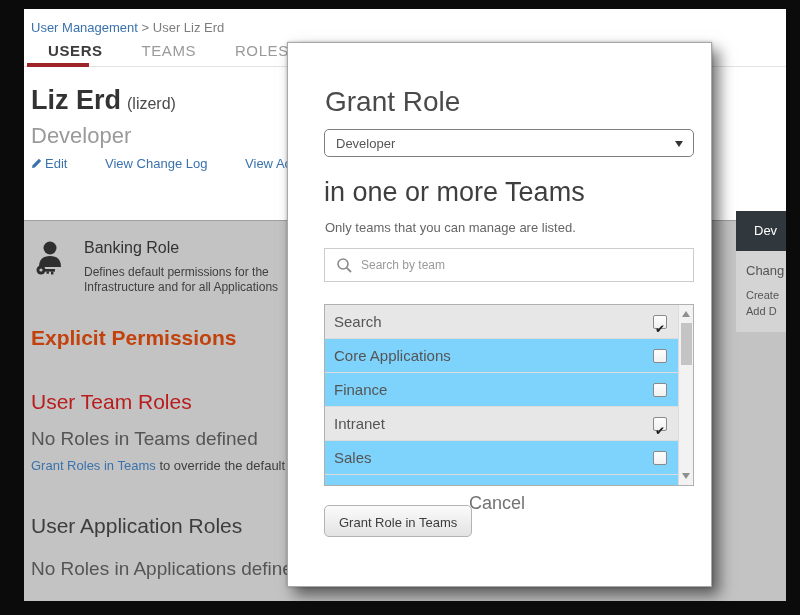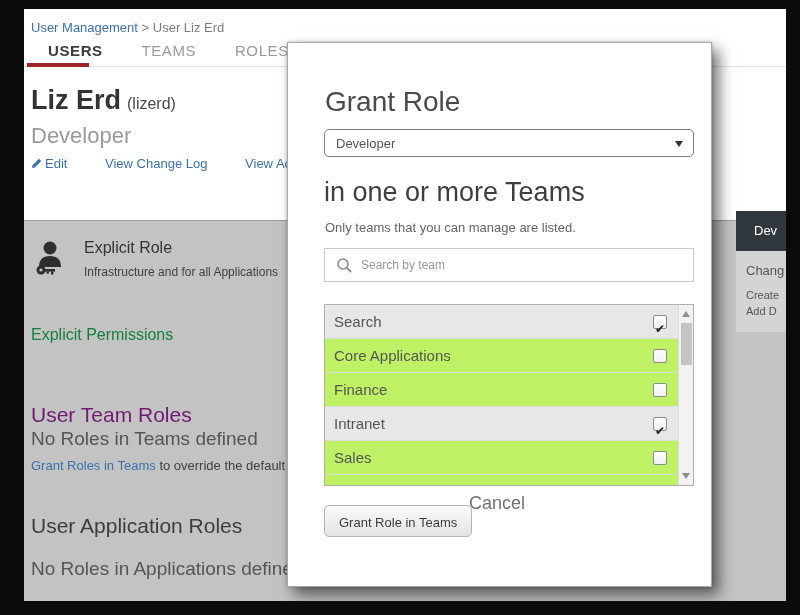--- a/index.html
+++ b/index.html
@@ -35,22 +35,22 @@
   .user-name .uid { font-size:16px; font-weight:400; color:#4a4a4a; margin-left:6px; }
   .user-role { position:absolute; left:7px; top:114px; font-size:22px; color:#9a9a9a; font-weight:400; }
   .action-links { position:absolute; left:7px; top:147px; font-size:13px; }
   .action-links a { color:#3a72ad; text-decoration:none; margin-right:34px; cursor:pointer; }
   .pencil-icon svg { vertical-align:-1px; margin-right:3px; }
 
   
   .default-role-icon { position:absolute; left:9px; top:231px; }
   .default-role-title { position:absolute; left:60px; top:230px; font-size:16px; color:#333; }
   .default-role-desc { position:absolute; left:60px; top:256px; font-size:12px; color:#3f3f3f; line-height:15px; }
-  .h-explicit { position:absolute; left:7px; top:317px; font-size:16px; font-weight:400; color:#15803d; }
-  .h-teamroles { position:absolute; left:7px; top:394px; font-size:21px; font-weight:400; color:#701a75; }
+  .h-explicit { position:absolute; left:7px; top:317px; font-size:21px; font-weight:700; color:#c2410c; }
+  .h-teamroles { position:absolute; left:7px; top:381px; font-size:21px; font-weight:400; color:#b91c1c; }
   .t-noteams  { position:absolute; left:7px; top:419px; font-size:19px; color:#555; }
   .t-grantline { position:absolute; left:7px; top:449px; font-size:13px; color:#3f3f3f; white-space:nowrap; }
   .t-grantline a { color:#3a72ad; text-decoration:none; cursor:pointer; }
   .h-approles { position:absolute; left:7px; top:505px; font-size:21px; font-weight:400; color:#3d3d3d; }
   .t-noapps  { position:absolute; left:7px; top:549px; font-size:19px; color:#555; }
 
   
   .side-panel { position:absolute; left:712px; top:202px; width:70px; }
   .side-panel .sp-header {
     background:#31383d; color:#fff; font-size:13px; height:40px;
@@ -91,21 +91,21 @@
   }
   .m-search input::placeholder { color:#9a9a9a; }
 
   .m-list {
     position:absolute; left:36px; top:261px; width:370px; height:182px;
     border:1px solid #b0b0b0; background:#fff; overflow:hidden;
   }
   .team-row {
     position:relative; height:34px; border-bottom:1px solid #dcdcdc;
     font-size:15px; color:#555; line-height:33px; padding-left:9px; cursor:pointer;
-    background:#bef264;
+    background:#7dd3fc;
   }
   .team-row.selected { background:#e7e7e7; }
   .cb {
     position:absolute; right:26px; top:10px; width:14px; height:14px;
     border:1px solid #8a8a8a; border-radius:2px;
     background:linear-gradient(#fdfdfd,#f1f1f1);
   }
   .cb.checked::after {
     content:"\2714"; position:absolute; left:1px; top:-3px; font-size:12px; color:#1c1c1c;
   }
@@ -165,22 +165,23 @@
       <svg width="32" height="38" viewBox="0 0 32 38">
         <circle cx="17" cy="8" r="6.5" fill="#2e2e2e"></circle>
         <path d="M6 27 Q6 16 17 16 Q28 16 28 27 Z" fill="#2e2e2e"></path>
         <circle cx="8" cy="30" r="4.5" fill="#2e2e2e"></circle>
         <circle cx="8" cy="30" r="1.6" fill="#c3c3c3"></circle>
         <rect x="12" y="29" width="10" height="2.6" fill="#2e2e2e"></rect>
         <rect x="18" y="31.5" width="2.4" height="3" fill="#2e2e2e"></rect>
         <rect x="13.5" y="31.5" width="2.4" height="2.2" fill="#2e2e2e"></rect>
       </svg>
     </div>
-    <div class="default-role-title">Explicit Role</div>
+    <div class="default-role-title">Banking Role</div>
     <div class="default-role-desc">
+      <div>Defines default permissions for the</div>
       <div>Infrastructure and for all Applications</div>
     </div>
 
     <div class="h-explicit">Explicit Permissions</div>
     <div class="h-teamroles">User Team Roles</div>
     <div class="t-noteams">No Roles in Teams defined</div>
     <div class="t-grantline">
       <a>Grant Roles in Teams</a><span> to override the default permi</span>
     </div>
     <div class="h-approles">User Application Roles</div>

